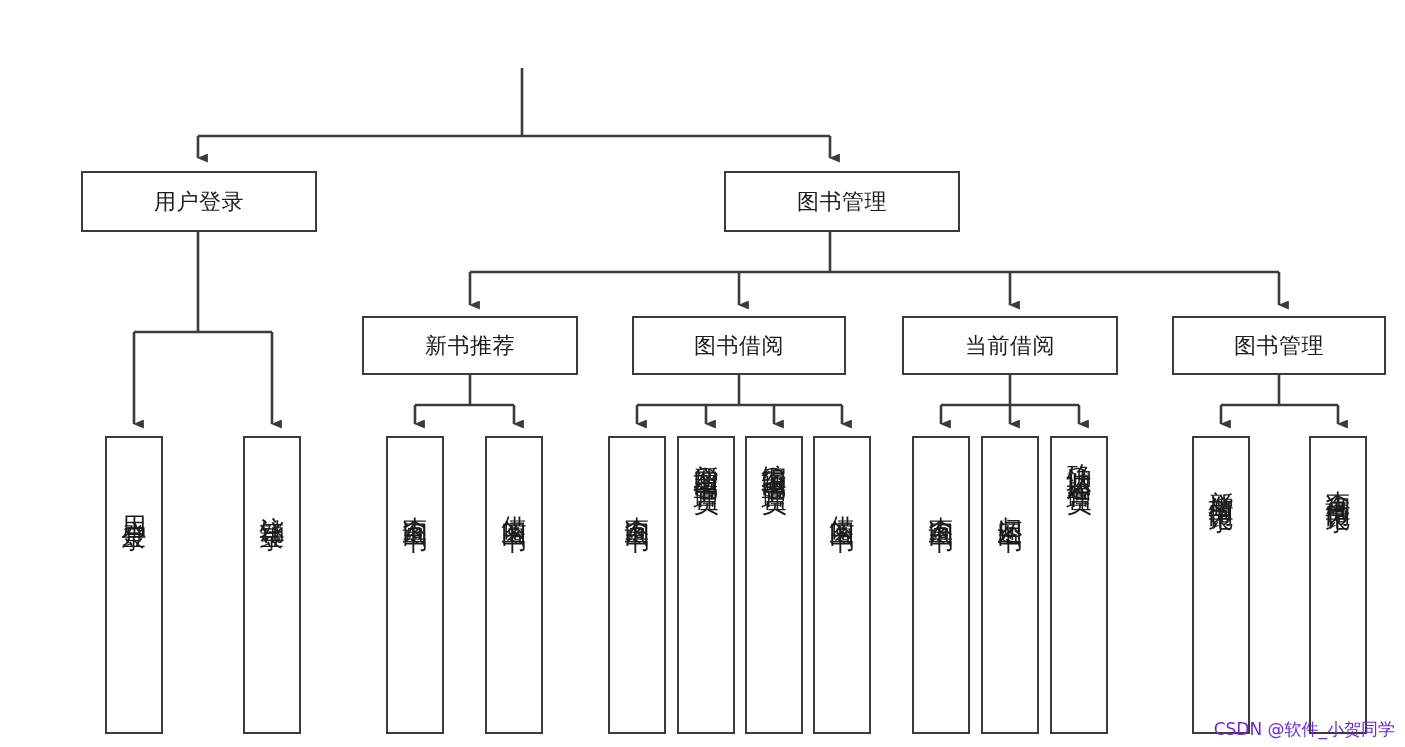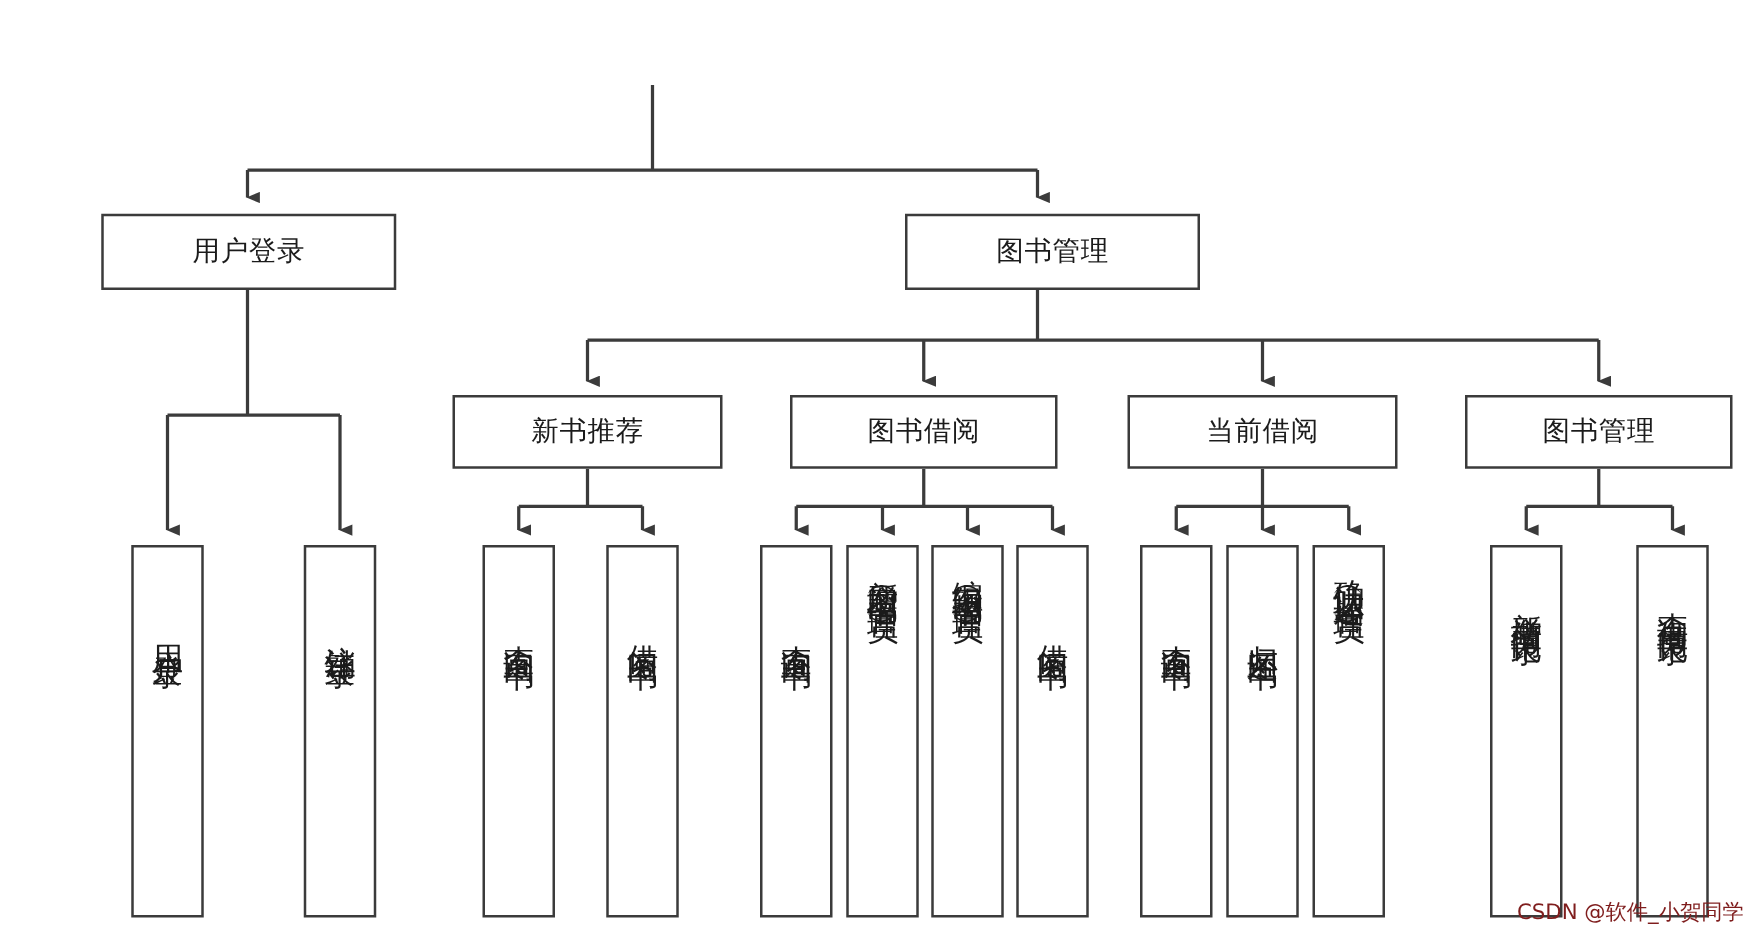--- a/index.html
+++ b/index.html
@@ -66,21 +66,21 @@
     padding-top: 52px;
   }
   .node.vert.pad2 .label {
     padding-top: 26px;
   }
   .watermark {
     position: absolute;
     right: 10px;
     bottom: 6px;
     font-size: 17px;
-    color: #7f1d1d;
+    color: #6d28d9;
     font-family: "DejaVu Sans", "Liberation Sans", sans-serif;
     white-space: nowrap;
     user-select: none;
   }
 </style>
 </head>
 <body>
 
 <div id="canvas">
 

